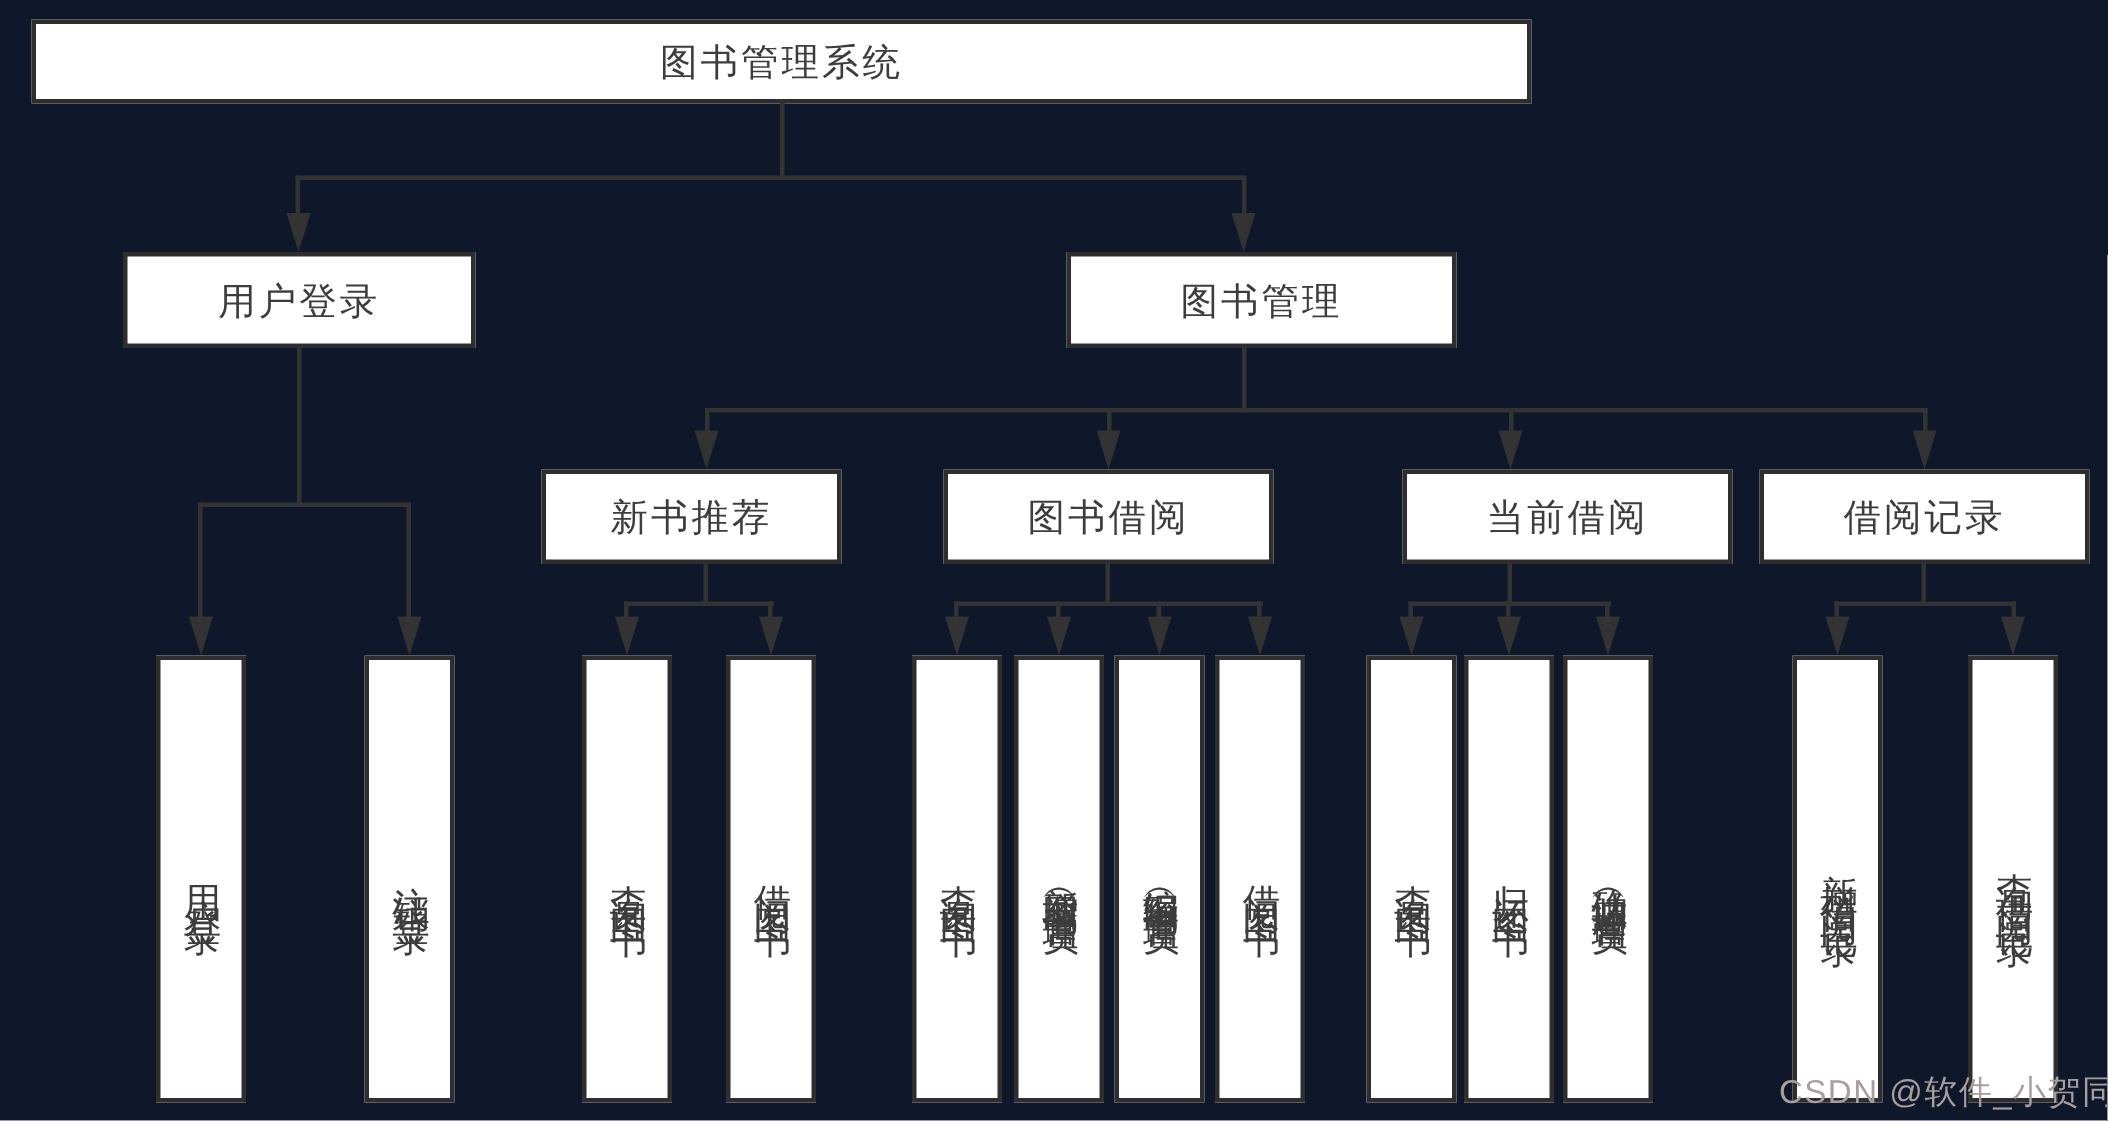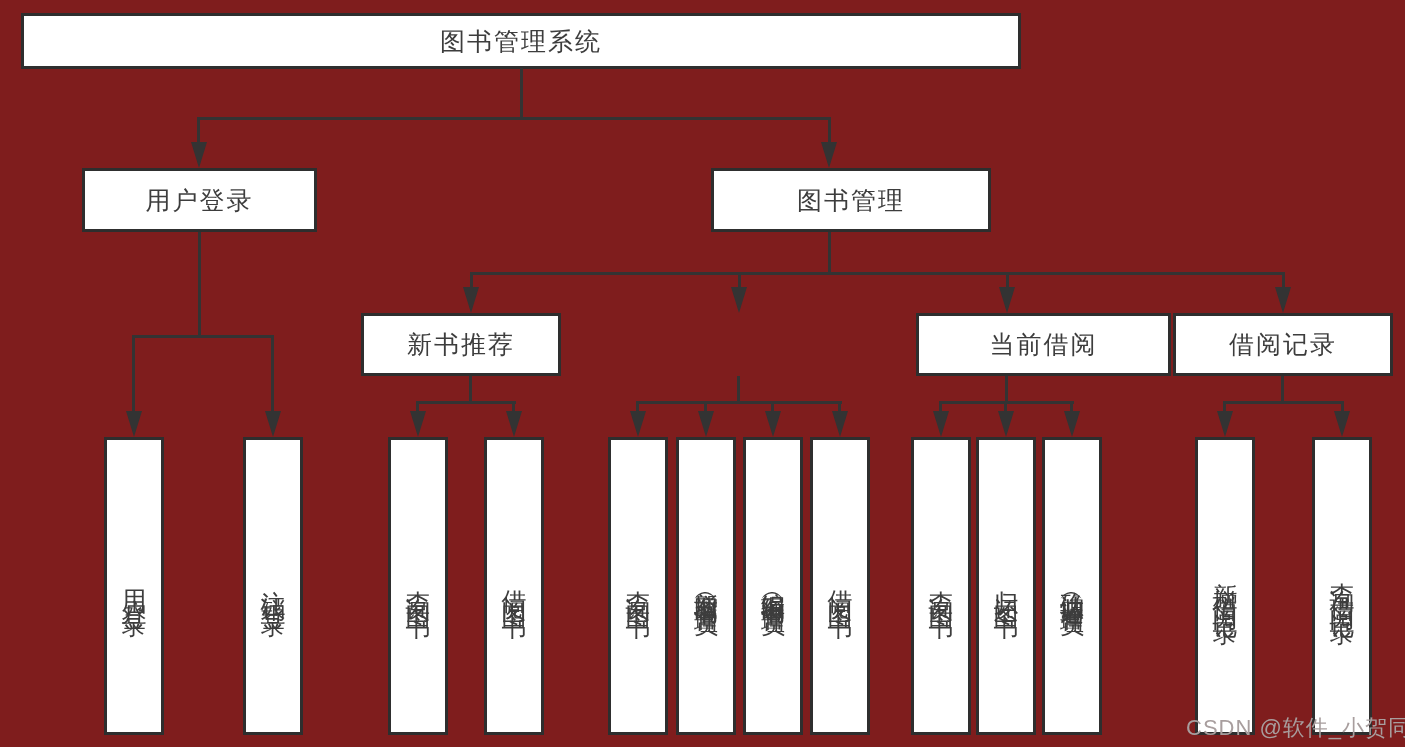--- a/index.html
+++ b/index.html
@@ -1,17 +1,17 @@
 <!DOCTYPE html>
 <html><head>
 <meta charset="utf-8">
 <style>
   html,body{margin:0;padding:0;background:#ffffff;}
   .canvas{
-    position:relative;width:1405px;height:747px;background:#7f1d1d;overflow:hidden;
+    position:relative;width:1405px;height:747px;background:#0f172a;overflow:hidden;
     font-family:"Liberation Sans", sans-serif;color:#3d3d3d;text-align:right;
   }
   .node{
     position:absolute;box-sizing:border-box;border:3px solid #2e2e2e;background:#fff;
     display:flex;align-items:center;justify-content:center;
     font-size:25px;letter-spacing:2px;white-space:nowrap;
   }
   .leaf{
     position:absolute;box-sizing:border-box;border:3px solid #2e2e2e;background:#fff;
     display:flex;align-items:center;justify-content:center;
@@ -44,21 +44,21 @@
   <div class="ln" style="left:520px;top:68px;width:3px;height:50px"></div>
   <div class="ln" style="left:197px;top:117px;width:634px;height:3px"></div>
   <div class="ln" style="left:197px;top:117px;width:3px;height:28px"></div>
   <div class="ln" style="left:828px;top:117px;width:3px;height:28px"></div>
   <div class="arr" style="left:191px;top:142px"></div>
   <div class="arr" style="left:821px;top:142px"></div>
 
   <div class="node" style="left:82px;top:168px;width:235px;height:64px">
     <span>用户登录</span>
   </div>
-  <div class="node" style="left:711px;top:168px;width:280px;height:64px">
+  <div class="node" style="left:711px;top:168px;width:260px;height:64px">
     <span>图书管理</span>
   </div>
 
   <div class="ln" style="left:198px;top:232px;width:3px;height:104px"></div>
   <div class="ln" style="left:132px;top:335px;width:142px;height:3px"></div>
   <div class="ln" style="left:132px;top:335px;width:3px;height:80px"></div>
   <div class="ln" style="left:271px;top:335px;width:3px;height:80px"></div>
   <div class="arr" style="left:126px;top:411px"></div>
   <div class="arr" style="left:265px;top:411px"></div>
 
@@ -69,21 +69,24 @@
   <div class="ln" style="left:1006px;top:272px;width:3px;height:18px"></div>
   <div class="ln" style="left:1282px;top:272px;width:3px;height:18px"></div>
   <div class="arr" style="left:463px;top:287px"></div>
   <div class="arr" style="left:731px;top:287px"></div>
   <div class="arr" style="left:999px;top:287px"></div>
   <div class="arr" style="left:1275px;top:287px"></div>
 
   <div class="node" style="left:361px;top:313px;width:200px;height:63px">
     <span>新书推荐</span>
   </div>
-  <div class="node" style="left:916px;top:313px;width:255px;height:63px">
+  <div class="node" style="left:629px;top:313px;width:220px;height:63px">
+    <span>图书借阅</span>
+  </div>
+  <div class="node" style="left:935px;top:313px;width:220px;height:63px">
     <span>当前借阅</span>
   </div>
   <div class="node" style="left:1173px;top:313px;width:220px;height:63px">
     <span>借阅记录</span>
   </div>
 
   <div class="ln" style="left:469px;top:376px;width:3px;height:28px"></div>
   <div class="ln" style="left:416px;top:401px;width:100px;height:3px"></div>
   <div class="ln" style="left:416px;top:401px;width:3px;height:16px"></div>
   <div class="ln" style="left:512px;top:401px;width:3px;height:16px"></div>

